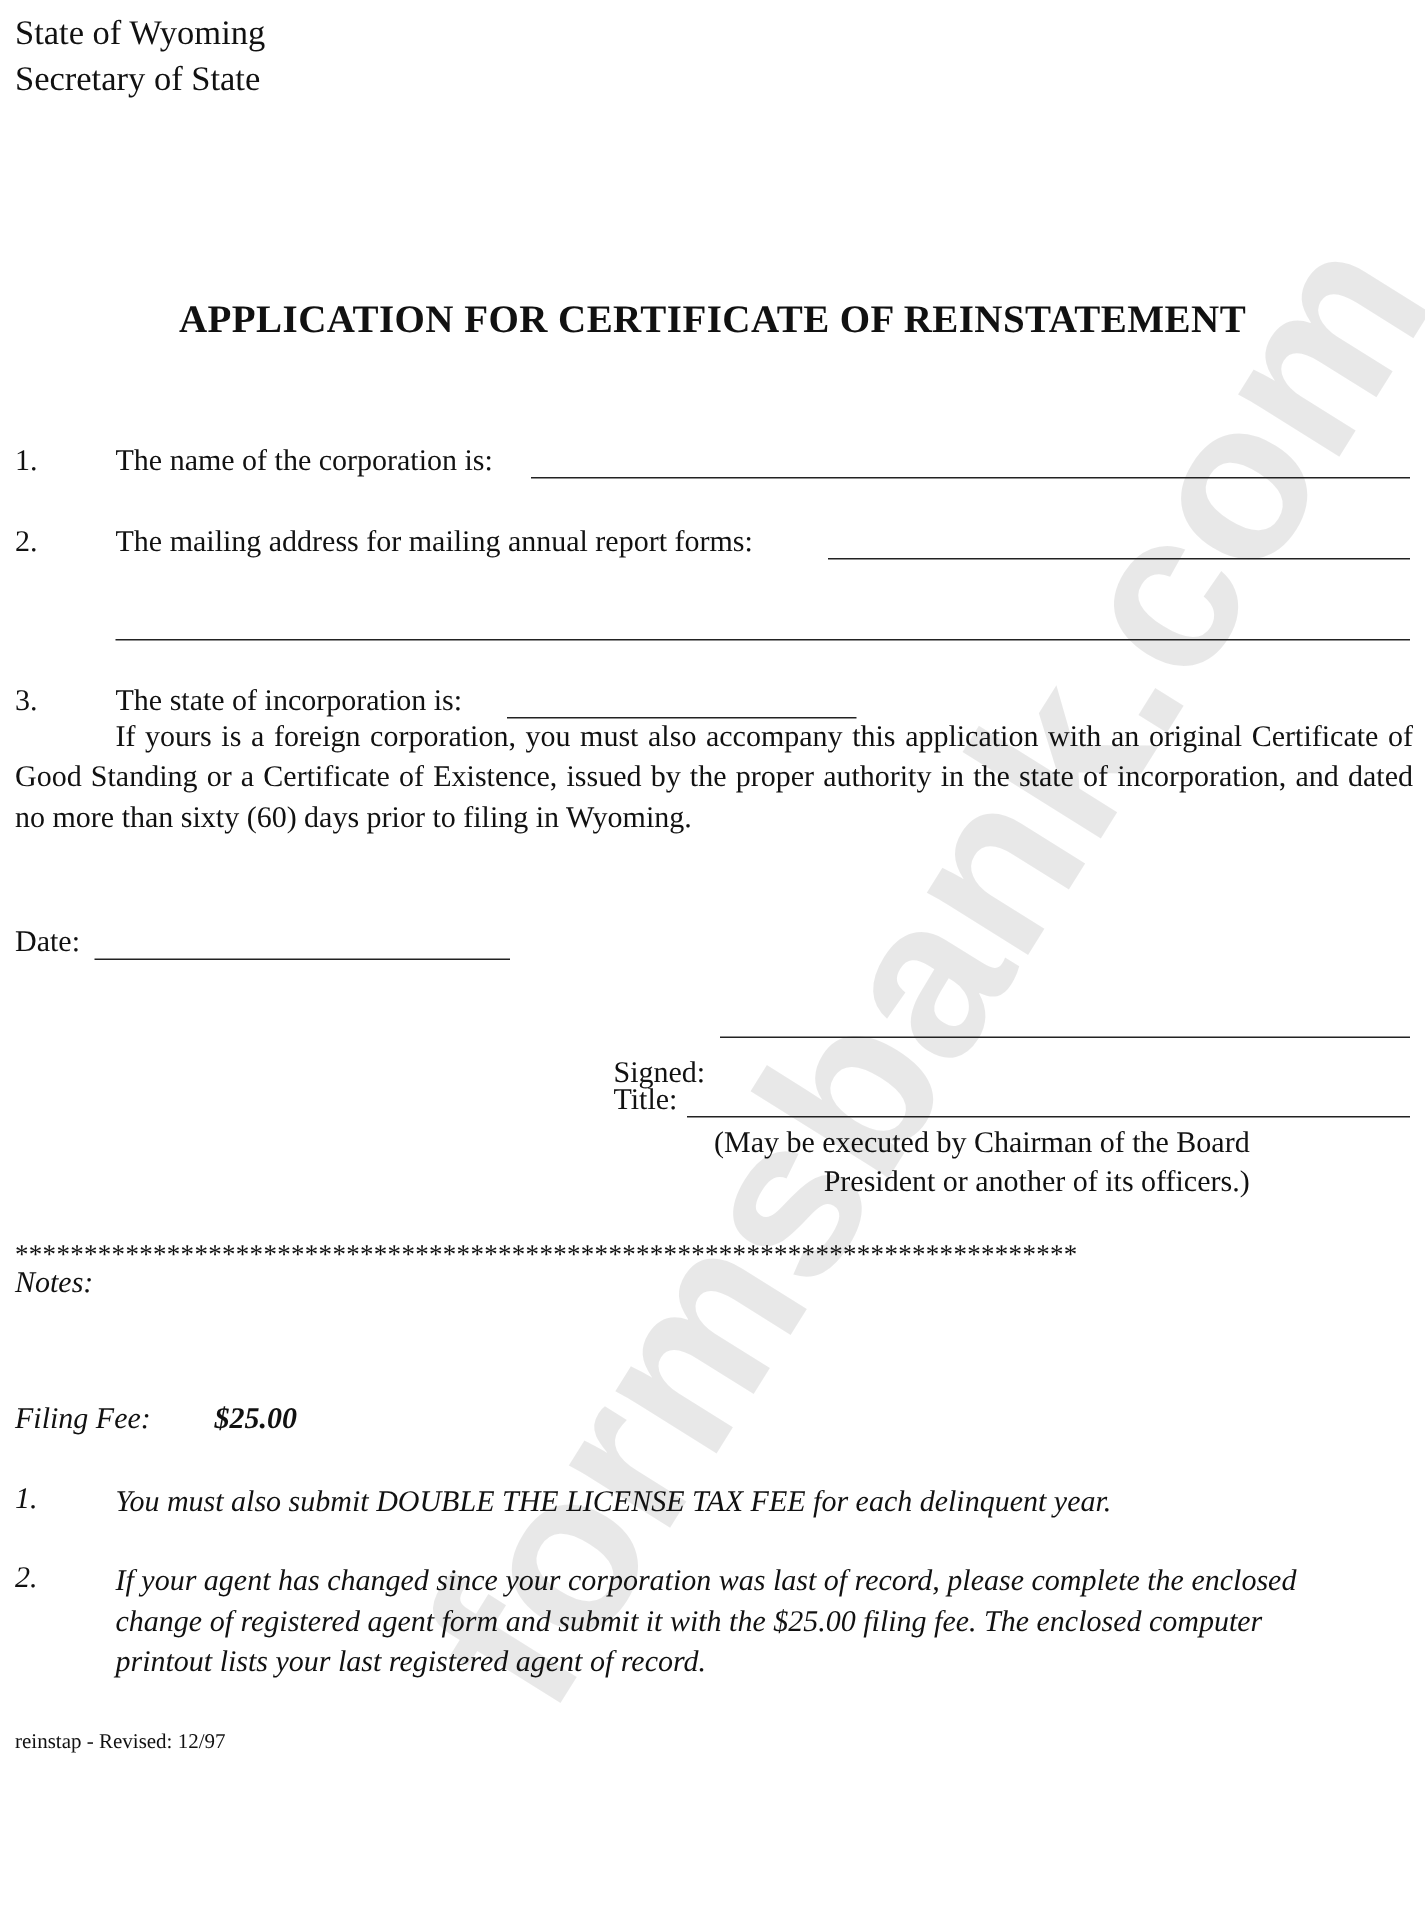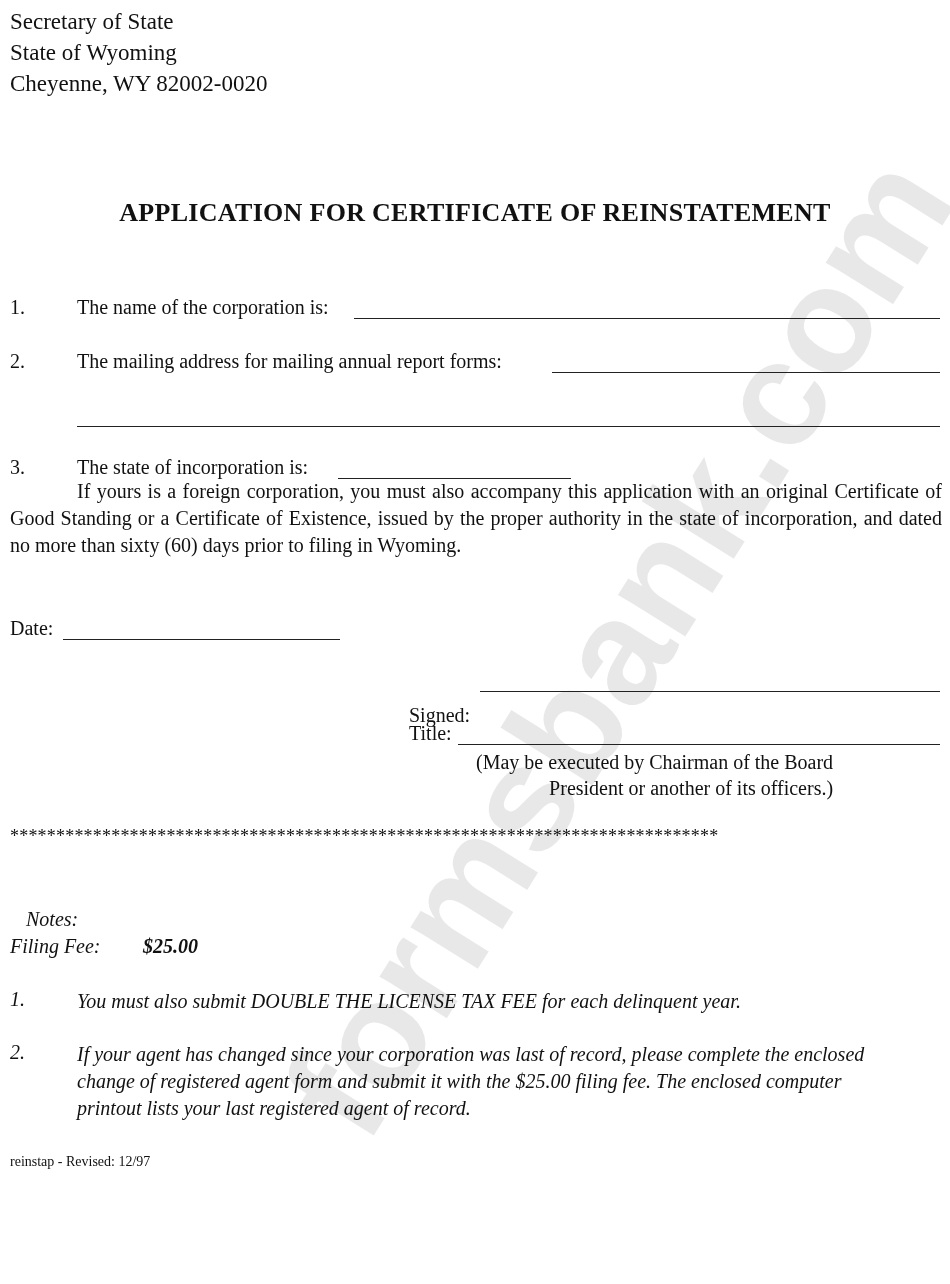--- a/index.html
+++ b/index.html
@@ -25,23 +25,22 @@
     font-weight:bold; font-size:150px; color:rgba(0,0,0,0.09); transform:rotate(-58deg);
     transform-origin:center; white-space:nowrap; pointer-events:none;
   }
 </style>
 </head>
 <body>
 
 <div class="watermark">formsbank.com</div>
 
 <div class="abs addr">
+  <div>State of Wyoming</div>
   <div>Secretary of State</div>
-  <div>State of Wyoming</div>
-  <div>Cheyenne, WY 82002-0020</div>
 </div>
 
 <div class="abs title">APPLICATION FOR CERTIFICATE OF REINSTATEMENT</div>
 
 <div class="abs item num" style="top:296px;">1.</div>
 <div class="abs item txt" style="top:296px;">The name of the corporation is:</div>
 <div class="line" style="left:354px; width:586px; top:318px;"></div>
 
 <div class="abs item num" style="top:350px;">2.</div>
 <div class="abs item txt" style="top:350px;">The mailing address for mailing annual report forms:</div>
@@ -63,21 +62,21 @@
 <div class="abs item" style="left:409px; top:722px;">Title:</div>
 <div class="line" style="left:458px; width:482px; top:744px;"></div>
 
 <div class="abs item" style="left:476px; top:749px; line-height:26px;text-align:right;">
   <div>(May be executed by Chairman of the Board</div>
   <div>President or another of its officers.)</div>
 </div>
 
 <div class="abs stars">*****************************************************************************</div>
 
-<div class="abs it" style="left:10px; top:908px;margin-left:16px;">Notes:</div>
+<div class="abs it" style="left:10px; top:844px;">Notes:</div>
 
 <div class="abs it" style="left:10px; top:935px;">Filing Fee:</div>
 <div class="abs it bi" style="left:143px; top:935px;">$25.00</div>
 
 <div class="abs it" style="left:10px; top:988px;">1.</div>
 <div class="abs it note-text" style="top:988px;">You must also submit DOUBLE THE LICENSE TAX FEE for each delinquent year.</div>
 
 <div class="abs it" style="left:10px; top:1041px;">2.</div>
 <div class="abs it note-text" style="top:1041px; width:800px;">If your agent has changed since your corporation was last of record, please complete the enclosed change of registered agent form and submit it with the $25.00 filing fee.  The enclosed computer printout lists your last registered agent of record.</div>
 

